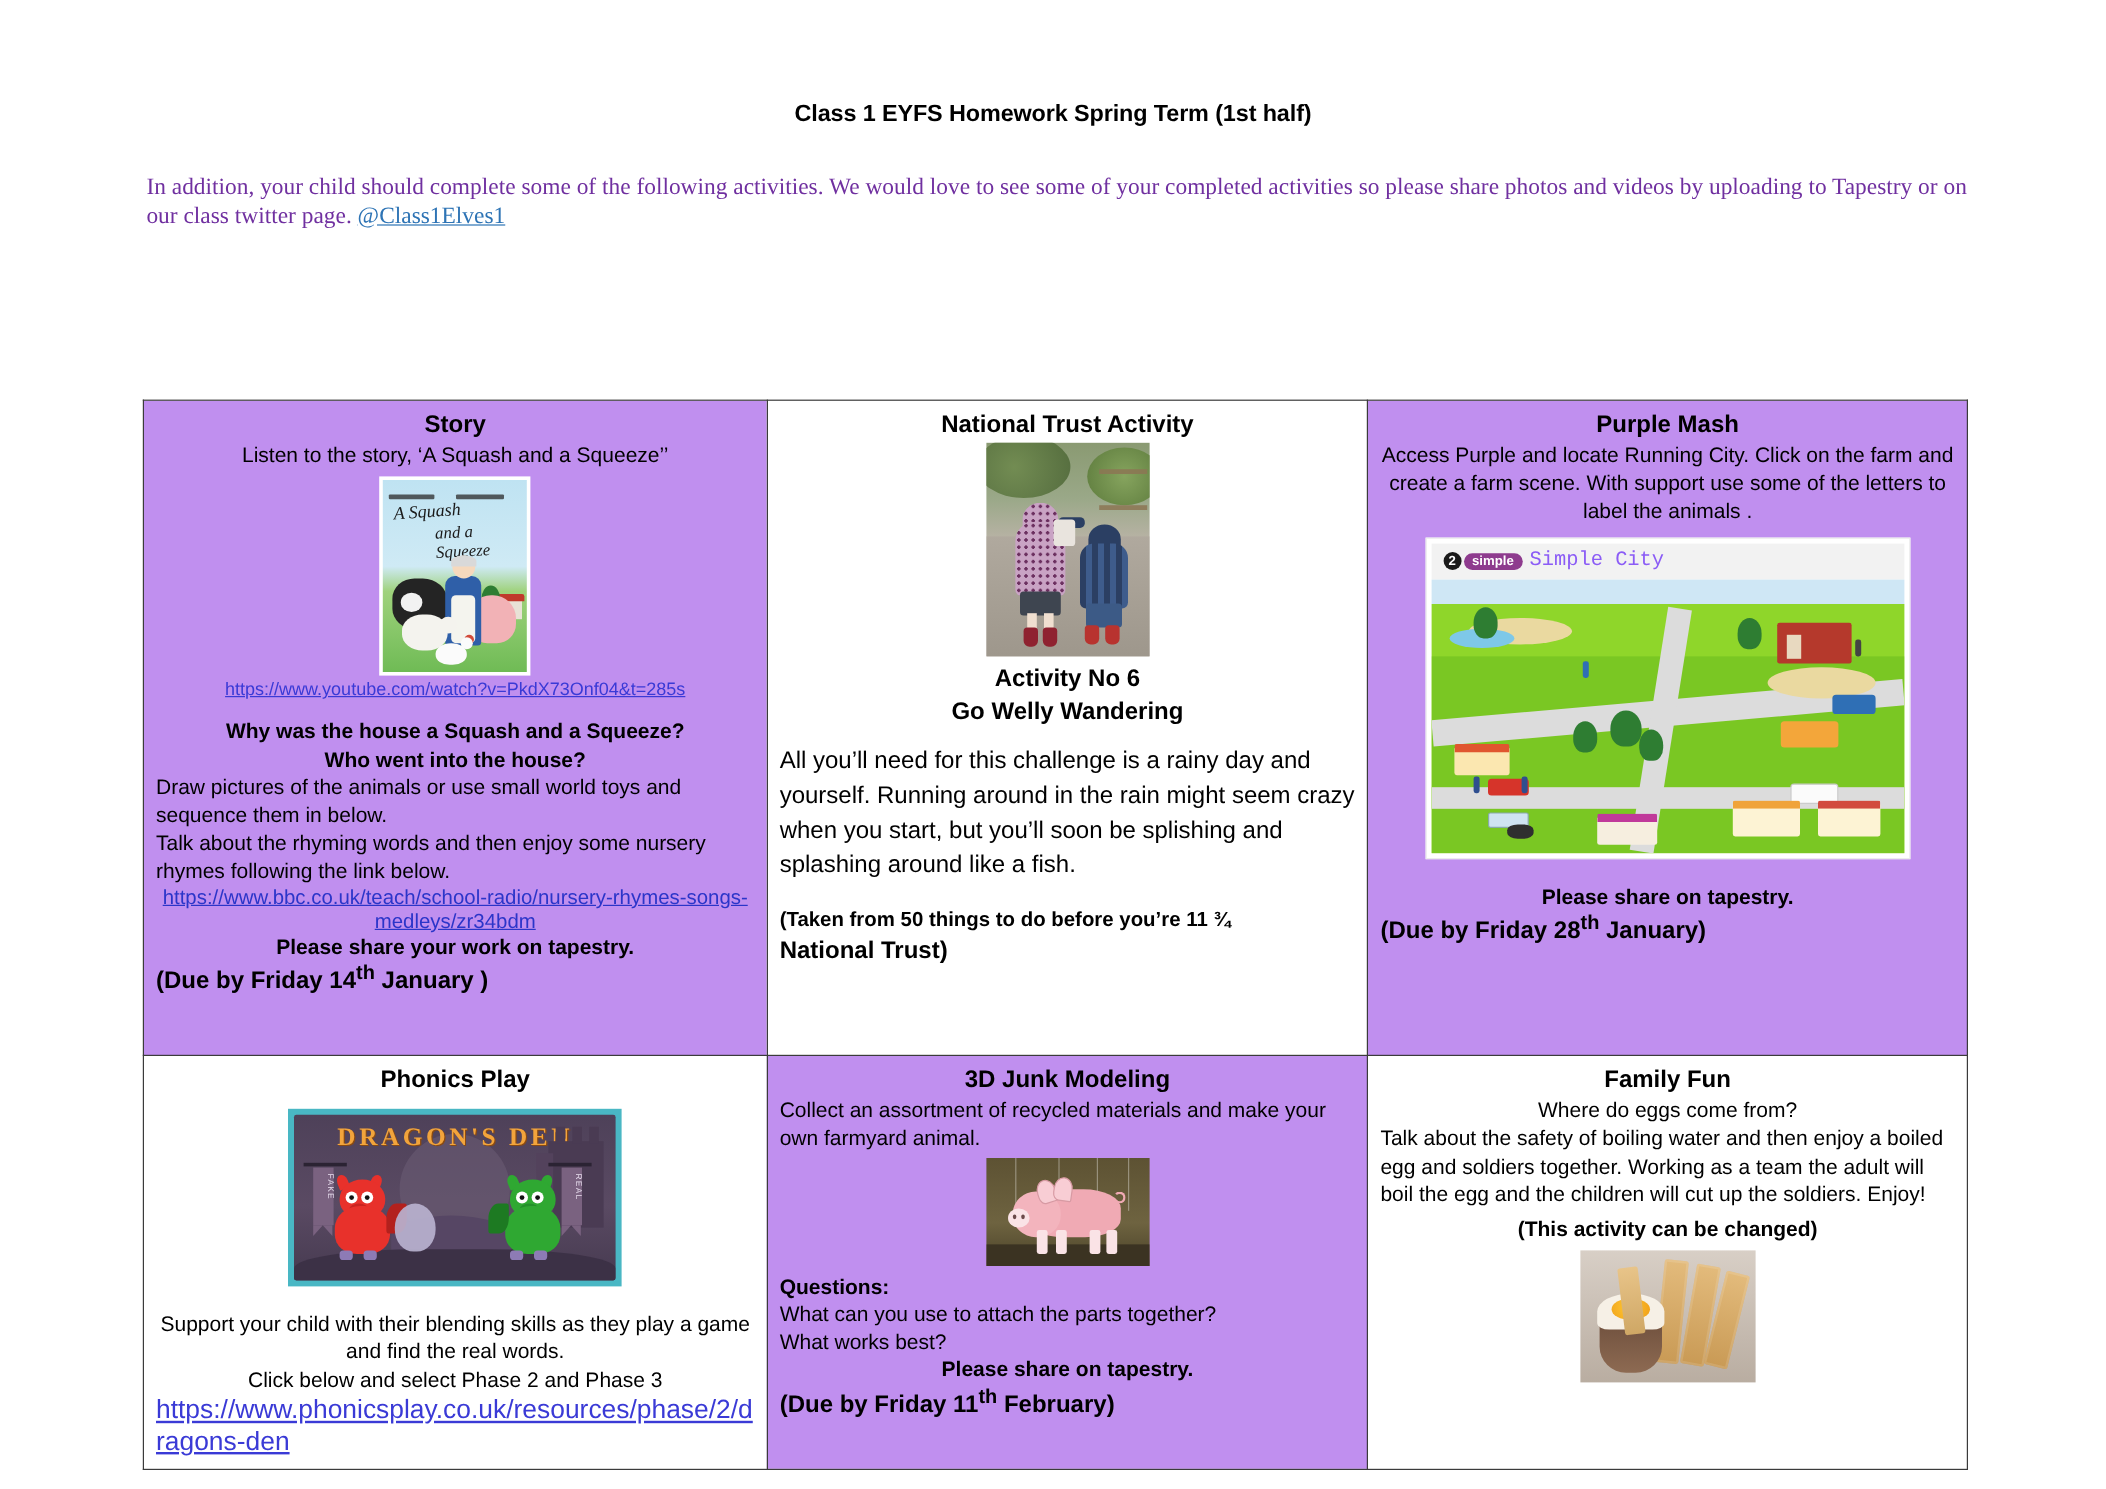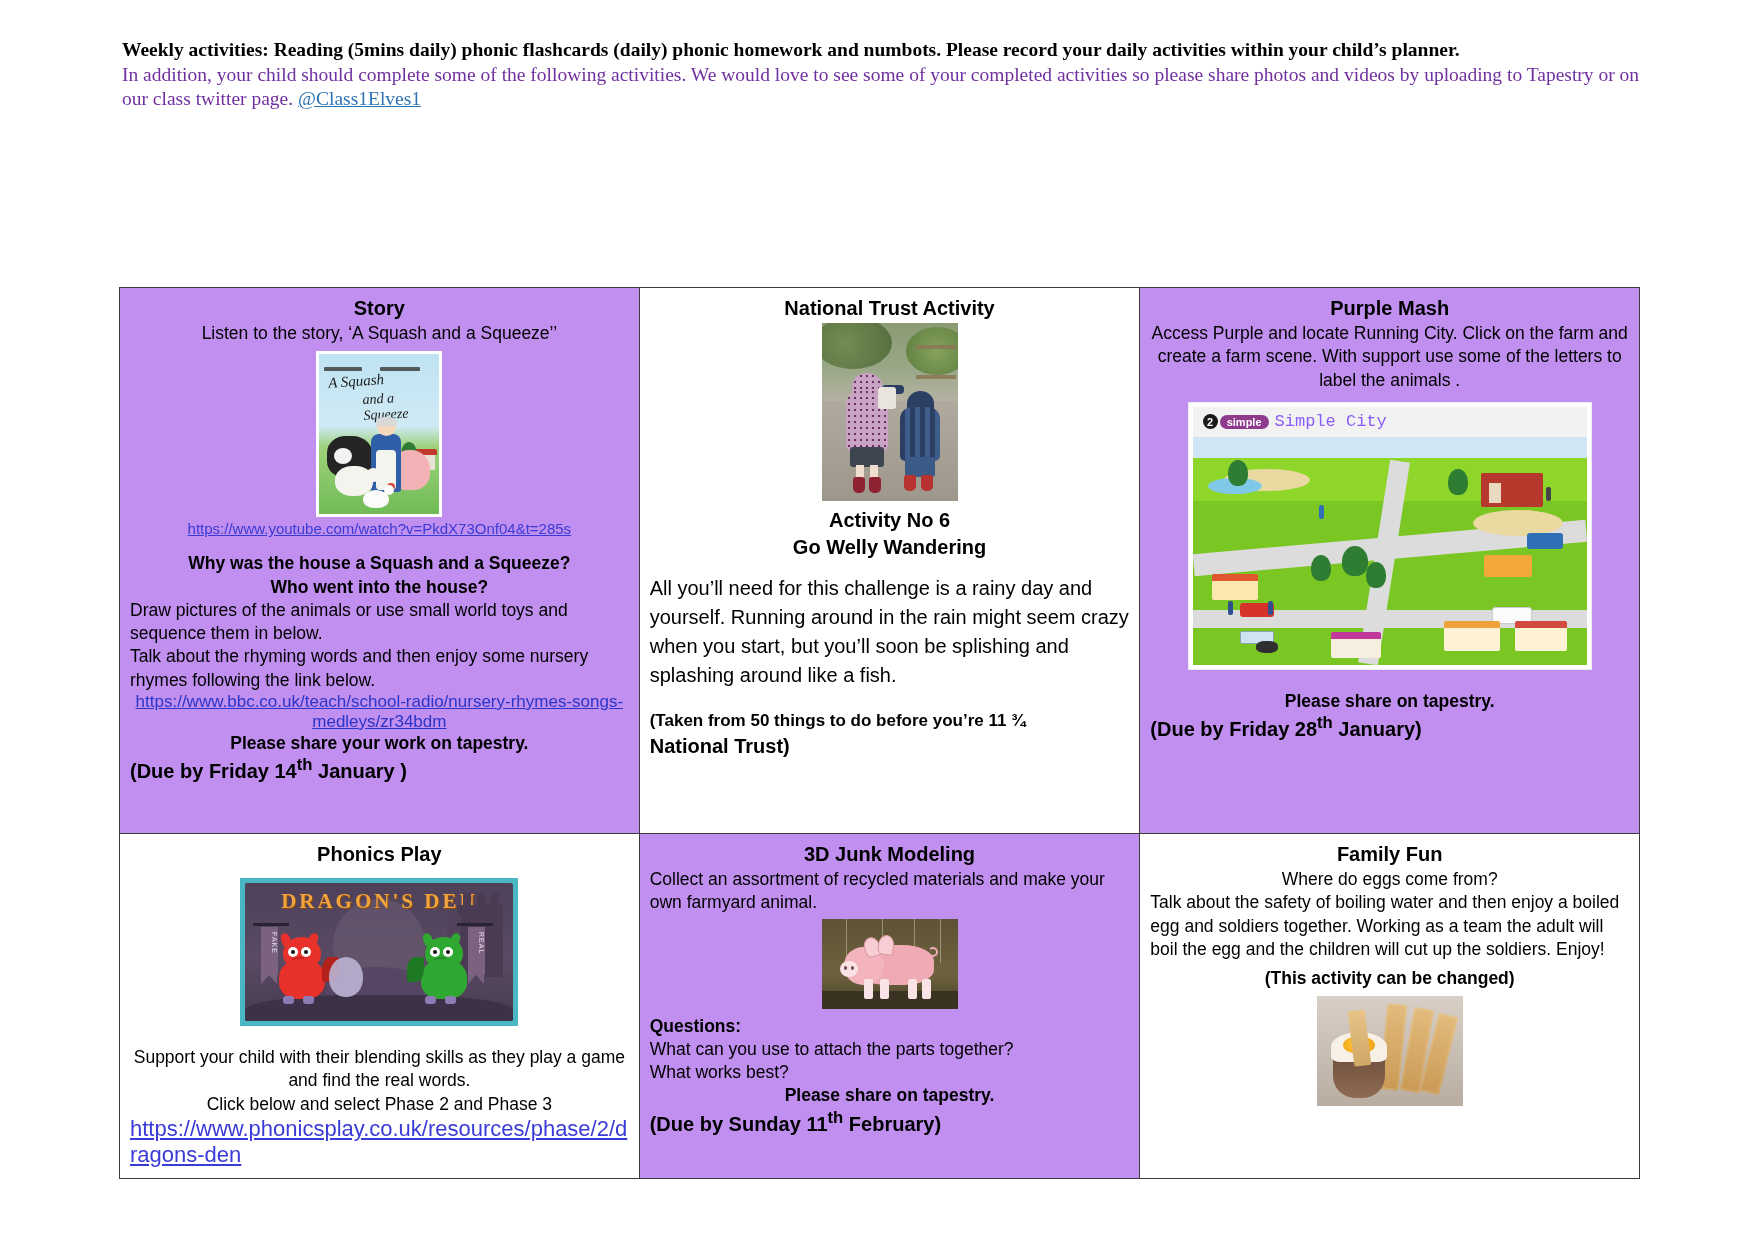--- a/index.html
+++ b/index.html
@@ -335,23 +335,23 @@
   .sol2 { left:90px; bottom:14px; width:20px; height:84px; transform:rotate(10deg); }
   .sol3 { left:112px; bottom:12px; width:20px; height:80px; transform:rotate(14deg); }
   .sol-dip { position:absolute; left:34px; bottom:40px; width:17px; height:56px;
     background:linear-gradient(#e8c489,#cfa765); border-radius:2px; transform:rotate(-7deg); }
 </style>
 </head>
 <body>
 
 <div class="page">
 
+  <div class="doc-title">Class 1 EYFS Homework Spring Term (1st half)</div>
 
   <div class="intro">
-    <div class="intro-line1">Weekly activities:  Reading (5mins daily) phonic flashcards (daily) phonic homework and numbots. Please record your daily activities within your child’s planner.</div>
     <div class="intro-line2"><span>In addition, your child should complete some of the following activities. We would love to see some of your completed activities so please share photos and videos by uploading to Tapestry or on our class twitter page. </span><span class="tw-link">@Class1Elves1</span></div>
   </div>
 
   <table class="grid">
     <tbody>
         <tr class="row1">
 
       <td class="purple c1">
         <div class="cell-title">Story</div>
         <div class="ctr">Listen to the story, ‘A Squash and a Squeeze’’</div>
@@ -555,21 +555,21 @@
             <div class="pig-leg pig-l1"></div>
                 <div class="pig-leg pig-l2"></div>
             <div class="pig-tail"></div>
           </div>
         </div>
         <div class="sp6"></div>
         <div class="lft b">Questions:</div>
         <div class="lft">What can you use to attach the parts together?</div>
         <div class="lft">What works best?</div>
         <div class="ctr b">Please share on tapestry.</div>
-        <div class="bigdue"><span>(Due by Sunday 11</span><sup>th</sup><span> February)</span></div>
+        <div class="bigdue"><span>(Due by Friday 11</span><sup>th</sup><span> February)</span></div>
       </td>
 
       <td class="white c3">
         <div class="cell-title">Family Fun</div>
         <div class="ctr">Where do eggs come from?</div>
         <div class="lft">Talk about the safety of boiling water and then enjoy a boiled egg and soldiers together. Working as a team the adult will boil the egg and the children will cut up the soldiers. Enjoy!</div>
         <div class="sp6"></div>
         <div class="ctr b">(This activity can be changed)</div>
         <div class="imgwrap" style="margin-top:6px">
           <div class="egg-photo">

